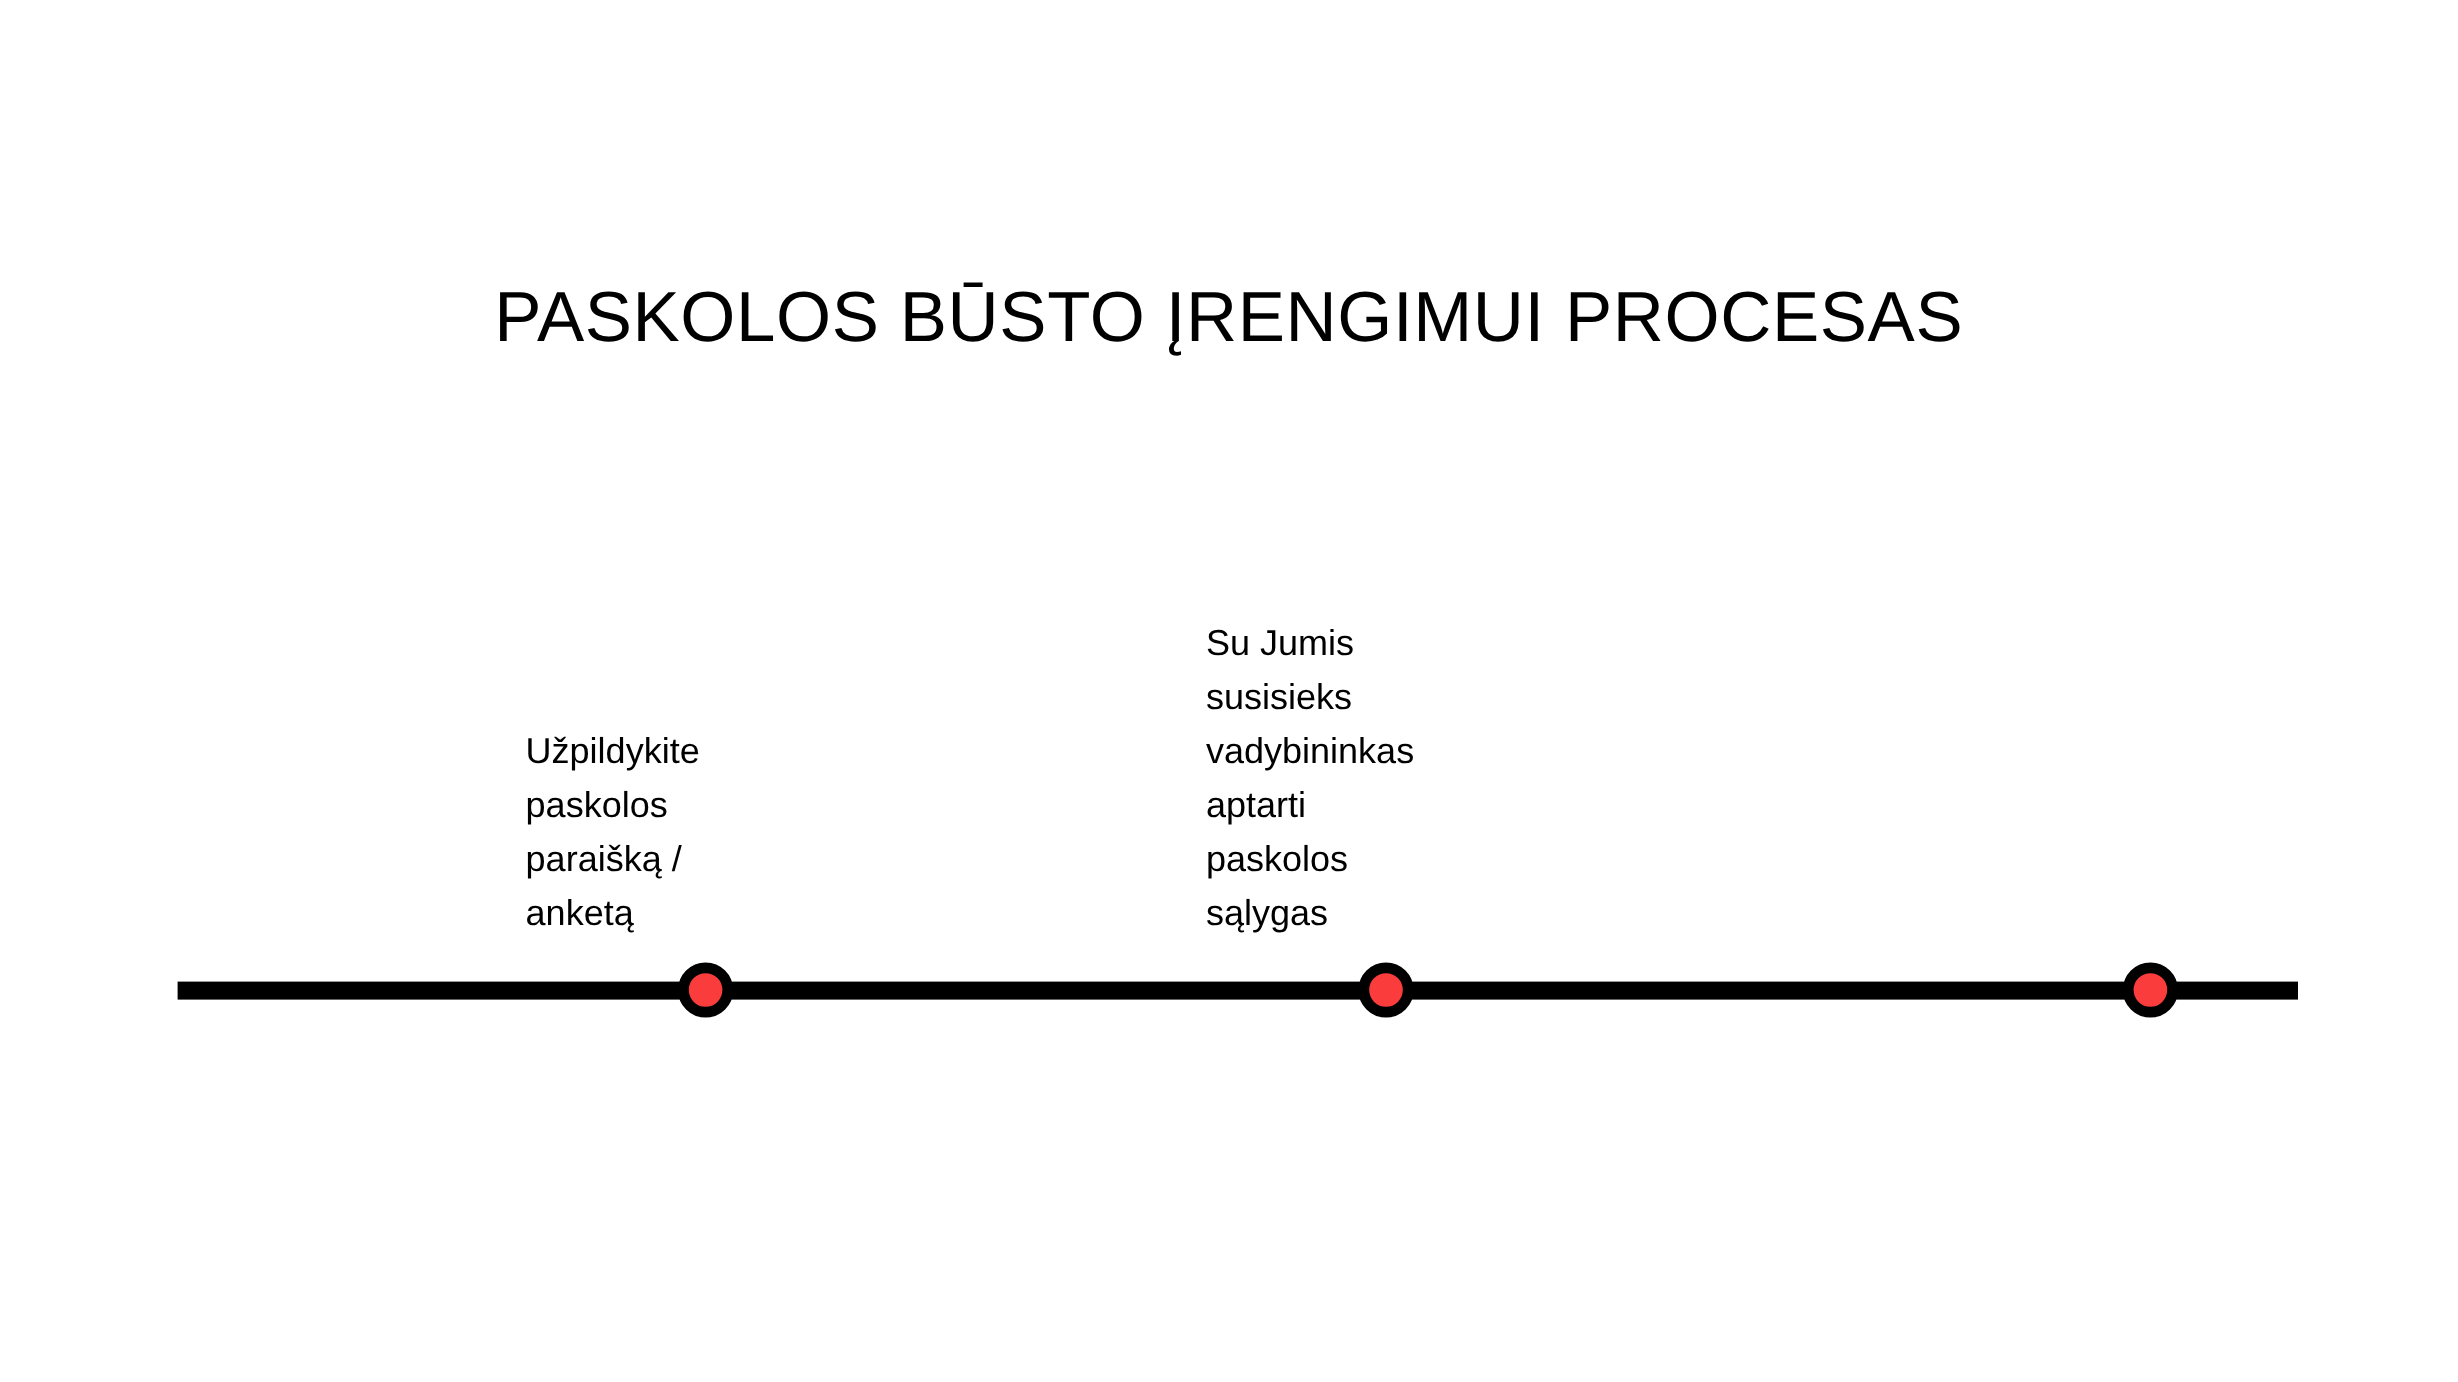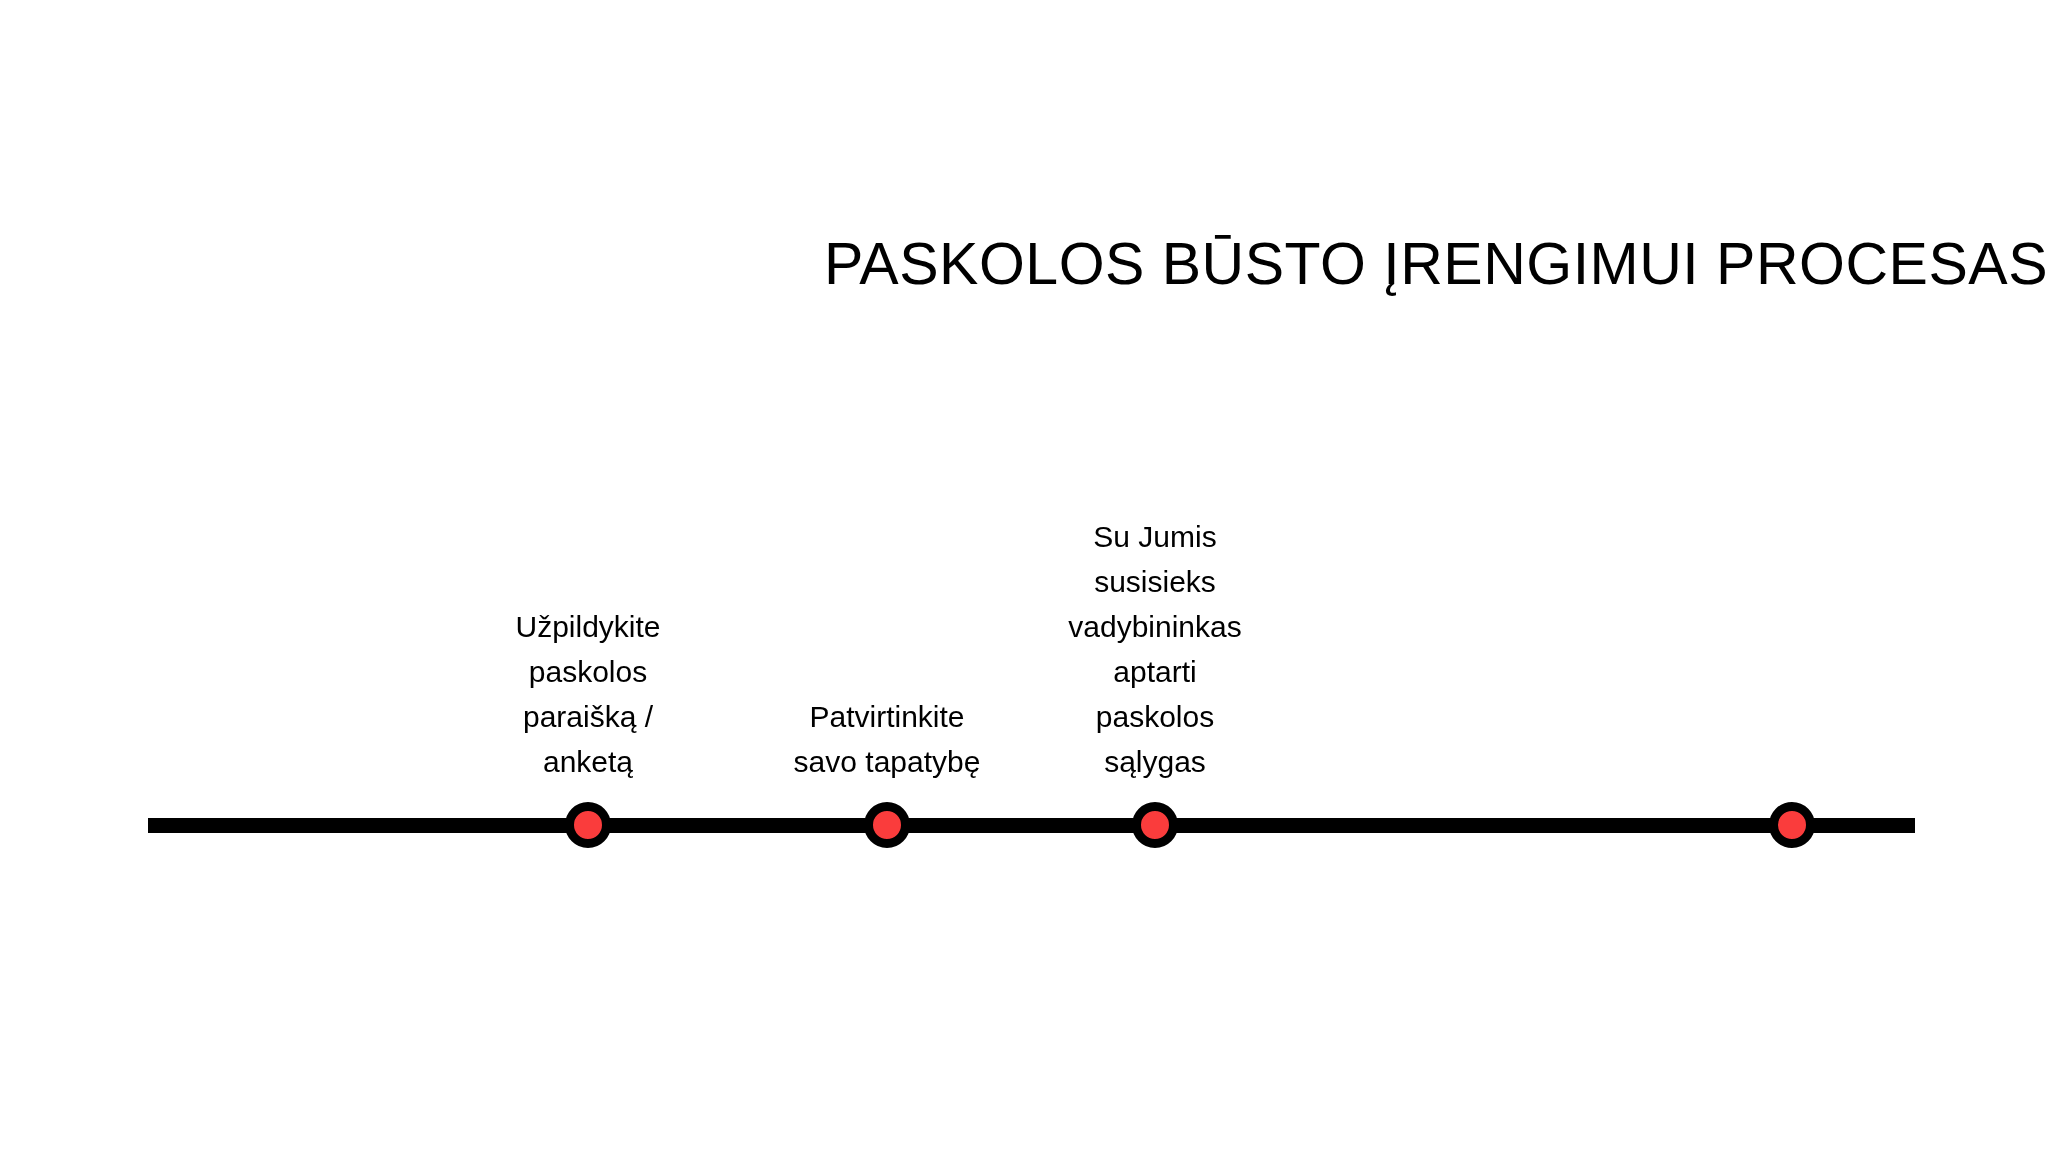--- a/index.html
+++ b/index.html
@@ -23,21 +23,21 @@
     height: 1152px;
     background: #ffffff;
   }
 
   
   .title {
     position: absolute;
     left: 0;
     top: 232px;
     width: 2048px;
-    text-align: right;
+    text-align: center;
     font-size: 59px;
     font-weight: 400;
     letter-spacing: 0.5px;
     color: #000000;
     line-height: 1.1;
     white-space: nowrap;
   }
 
   
   .timeline {
@@ -63,21 +63,20 @@
     width: 300px;
     height: 1152px;
     margin-left: -150px;
   }
 
   .step-label {
     position: absolute;
     left: 0;
     bottom: 368px;        
     width: 100%;
-    text-align: center;
     font-size: 30px;
     line-height: 45px;
     color: #000000;
     font-weight: 400;
     white-space: pre-line;
     margin-top: 15px;
   }
 
   .step-marker {
     position: absolute;
@@ -106,25 +105,20 @@
 
 
     <div class="step" style="left:588px;">
       <div class="step-label">Užpildykite
 paskolos
 paraišką /
 anketą</div>
       <div class="step-marker" style="background: rgb(250, 60, 60); border-color: rgb(0, 0, 0);"></div>
     </div>
 
-    <div class="step" style="left:887px;">
-      <div class="step-label">Patvirtinkite
-savo tapatybę</div>
-      <div class="step-marker" style="background: rgb(250, 60, 60); border-color: rgb(0, 0, 0);"></div>
-    </div>
 
     <div class="step" style="left:1155px;">
       <div class="step-label">Su Jumis
 susisieks
 vadybininkas
 aptarti
 paskolos
 sąlygas</div>
       <div class="step-marker" style="background: rgb(250, 60, 60); border-color: rgb(0, 0, 0);"></div>
     </div>

